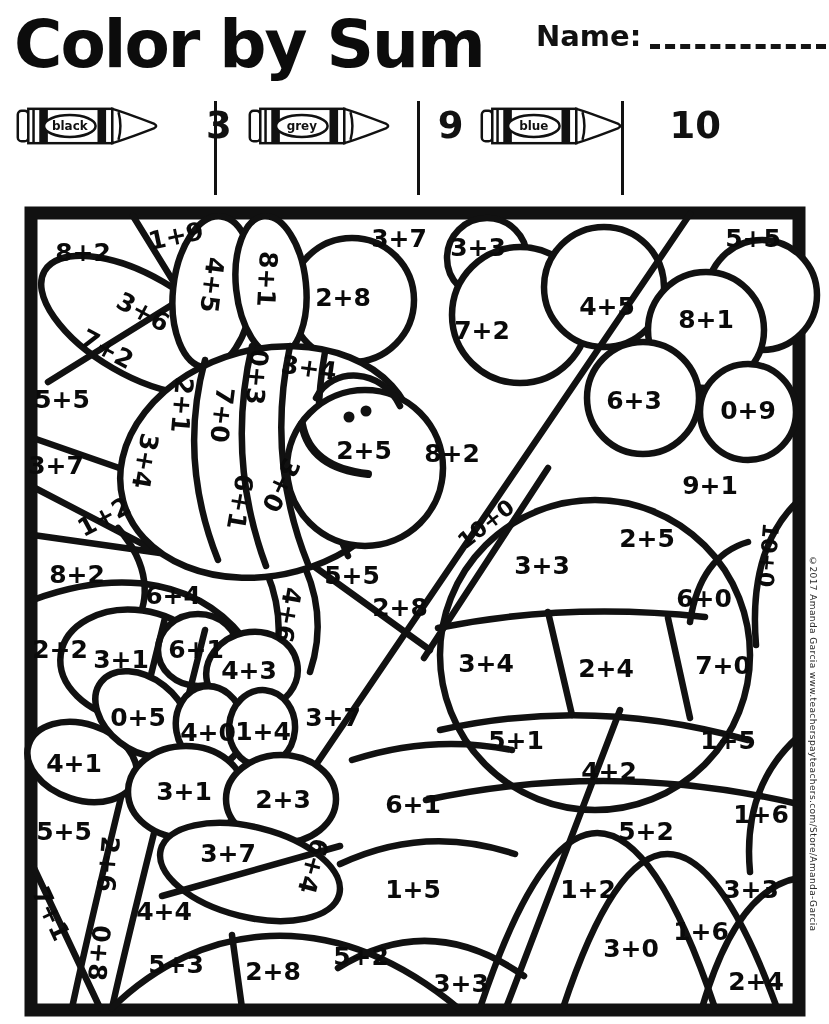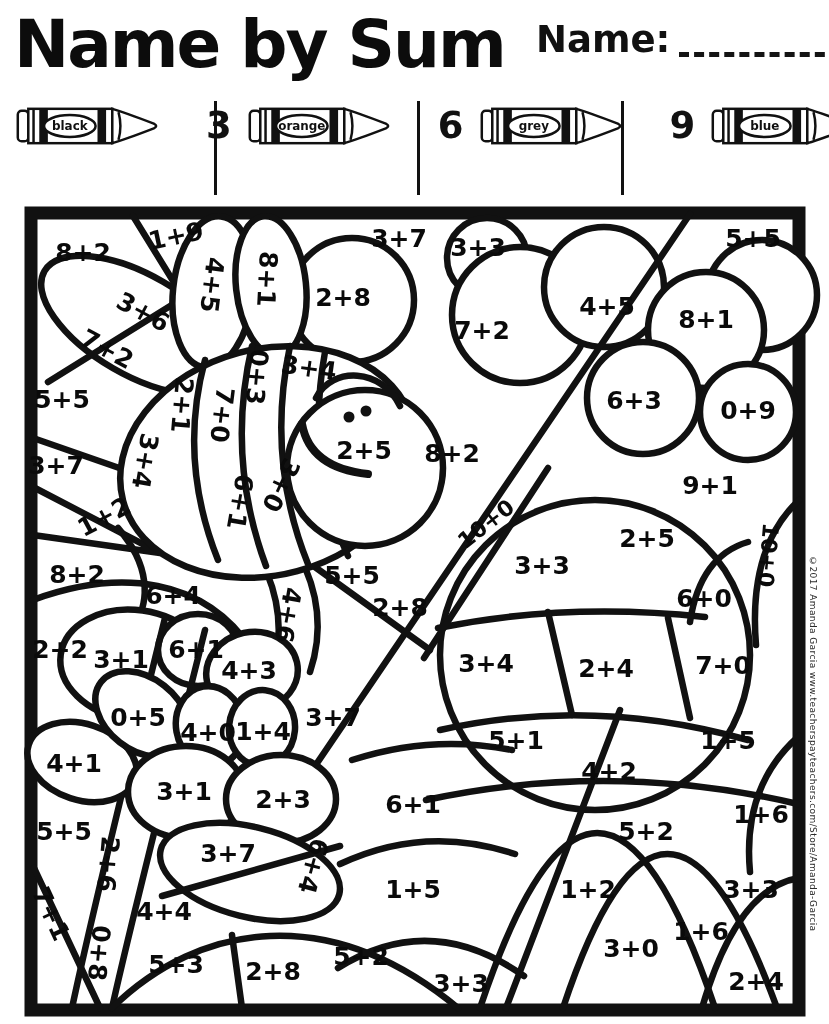--- a/index.html
+++ b/index.html
@@ -1,21 +1,21 @@
 <!DOCTYPE html>
 <html><head>
 <meta charset="utf-8">
 <style>
   html,body{margin:0;padding:0;background:#fff;}
   .page{position:relative;width:829px;height:1024px;background:#fff;overflow:hidden;
         font-family:"DejaVu Sans","Liberation Sans",sans-serif;color:#111;}
   h1.title{position:absolute;left:14px;top:6px;margin:0;font-size:66px;font-weight:800;
         letter-spacing:-2px;color:#0c0c0c;}
   .name-row{position:absolute;left:536px;top:18px;display:flex;align-items:flex-end;}
-  .name-label{font-size:37px;font-weight:700;}
+  .name-label{font-size:29px;font-weight:700;}
   .name-line{width:176px;height:26px;margin-left:9px;margin-bottom:4px;
         border-bottom:5px dashed #141414;}
   .legend{position:absolute;left:10px;top:103px;width:810px;display:grid;
         grid-template-columns:repeat(4,1fr);grid-auto-rows:45px;row-gap:2px;}
   .cell{display:flex;align-items:center;justify-content:space-between;padding:0 10px 0 2px;gap:44px;}
   .crayon{width:150px;height:42px;flex:0 0 auto;}
   .crayon .ln{fill:#fff;stroke:#111;stroke-width:2.6;}
   .crayon .stripe{fill:#111;stroke:none;}
   .crayon .cname{font:700 12.5px "DejaVu Sans",sans-serif;fill:#111;text-anchor:middle;}
   .sum{font-size:37px;font-weight:800;line-height:1;}
@@ -27,21 +27,21 @@
   .art .solid{fill:#111;stroke:none;}
   .prob{font:800 25px "DejaVu Sans",sans-serif;fill:#0a0a0a;text-anchor:middle;}
   .credit{position:absolute;left:808px;top:556px;height:464px;writing-mode:vertical-rl;
         text-orientation:mixed;font-size:9px;color:#2b2b2b;letter-spacing:.4px;white-space:nowrap;}
 </style>
 </head>
 <body>
 
 <div class="page">
 
-  <h1 class="title">Name by Sum</h1>
+  <h1 class="title">Color by Sum</h1>
 
   <div class="name-row">
     <span class="name-label">Name:</span>
     <div class="name-line"></div>
   </div>
 
   <div class="legend">
     <div class="cell">
       <svg class="crayon" viewBox="0 0 152 44">
         <rect class="ln" x="3.5" y="6" width="11" height="32" rx="4"></rect>
@@ -52,34 +52,20 @@
         <ellipse class="ln" cx="58" cy="22" rx="27" ry="11.5"></ellipse>
         <path class="ln" d="M102.5,4 C113,7 124,11 146,19.5 q5,2.5 0,5 C124,33 113,37 102.5,40 z"></path>
         <path class="ln" d="M109,7.5 q4,14.5 0,29" fill="none"></path>
         <text class="cname" x="58" y="26.5">black</text>
       </svg>
       <span class="sum">3</span>
     </div>
 
 
 
-    <div class="cell">
-      <svg class="crayon" viewBox="0 0 152 44">
-        <rect class="ln" x="3.5" y="6" width="11" height="32" rx="4"></rect>
-        <rect class="ln" x="14.5" y="4" width="88" height="36"></rect>
-        <line class="ln" x1="20" y1="5" x2="20" y2="39"></line>
-        <rect class="stripe" x="26" y="4" width="9" height="36"></rect>
-        <rect class="stripe" x="87" y="4" width="9" height="36"></rect>
-        <ellipse class="ln" cx="58" cy="22" rx="27" ry="11.5"></ellipse>
-        <path class="ln" d="M102.5,4 C113,7 124,11 146,19.5 q5,2.5 0,5 C124,33 113,37 102.5,40 z"></path>
-        <path class="ln" d="M109,7.5 q4,14.5 0,29" fill="none"></path>
-        <text class="cname" x="58" y="26.5">orange</text>
-      </svg>
-      <span class="sum">6</span>
-    </div>
 
 
 
     <div class="cell">
       <svg class="crayon" viewBox="0 0 152 44">
         <rect class="ln" x="3.5" y="6" width="11" height="32" rx="4"></rect>
         <rect class="ln" x="14.5" y="4" width="88" height="36"></rect>
         <line class="ln" x1="20" y1="5" x2="20" y2="39"></line>
         <rect class="stripe" x="26" y="4" width="9" height="36"></rect>
         <rect class="stripe" x="87" y="4" width="9" height="36"></rect>
@@ -96,21 +82,21 @@
         <rect class="ln" x="3.5" y="6" width="11" height="32" rx="4"></rect>
         <rect class="ln" x="14.5" y="4" width="88" height="36"></rect>
         <line class="ln" x1="20" y1="5" x2="20" y2="39"></line>
         <rect class="stripe" x="26" y="4" width="9" height="36"></rect>
         <rect class="stripe" x="87" y="4" width="9" height="36"></rect>
         <ellipse class="ln" cx="58" cy="22" rx="27" ry="11.5"></ellipse>
         <path class="ln" d="M102.5,4 C113,7 124,11 146,19.5 q5,2.5 0,5 C124,33 113,37 102.5,40 z"></path>
         <path class="ln" d="M109,7.5 q4,14.5 0,29" fill="none"></path>
         <text class="cname" x="58" y="26.5">blue</text>
       </svg>
-      <span class="sum">20</span>
+      <span class="sum">10</span>
     </div>
   </div>
   <div class="lg-div" style="left:214px"></div>
   <div class="lg-div" style="left:417px"></div>
   <div class="lg-div" style="left:621px"></div>
 
   <svg class="board-svg" viewBox="0 0 829 1024">
     <rect class="frame" x="31" y="213" width="768" height="797"></rect>
     <g class="art">
 

